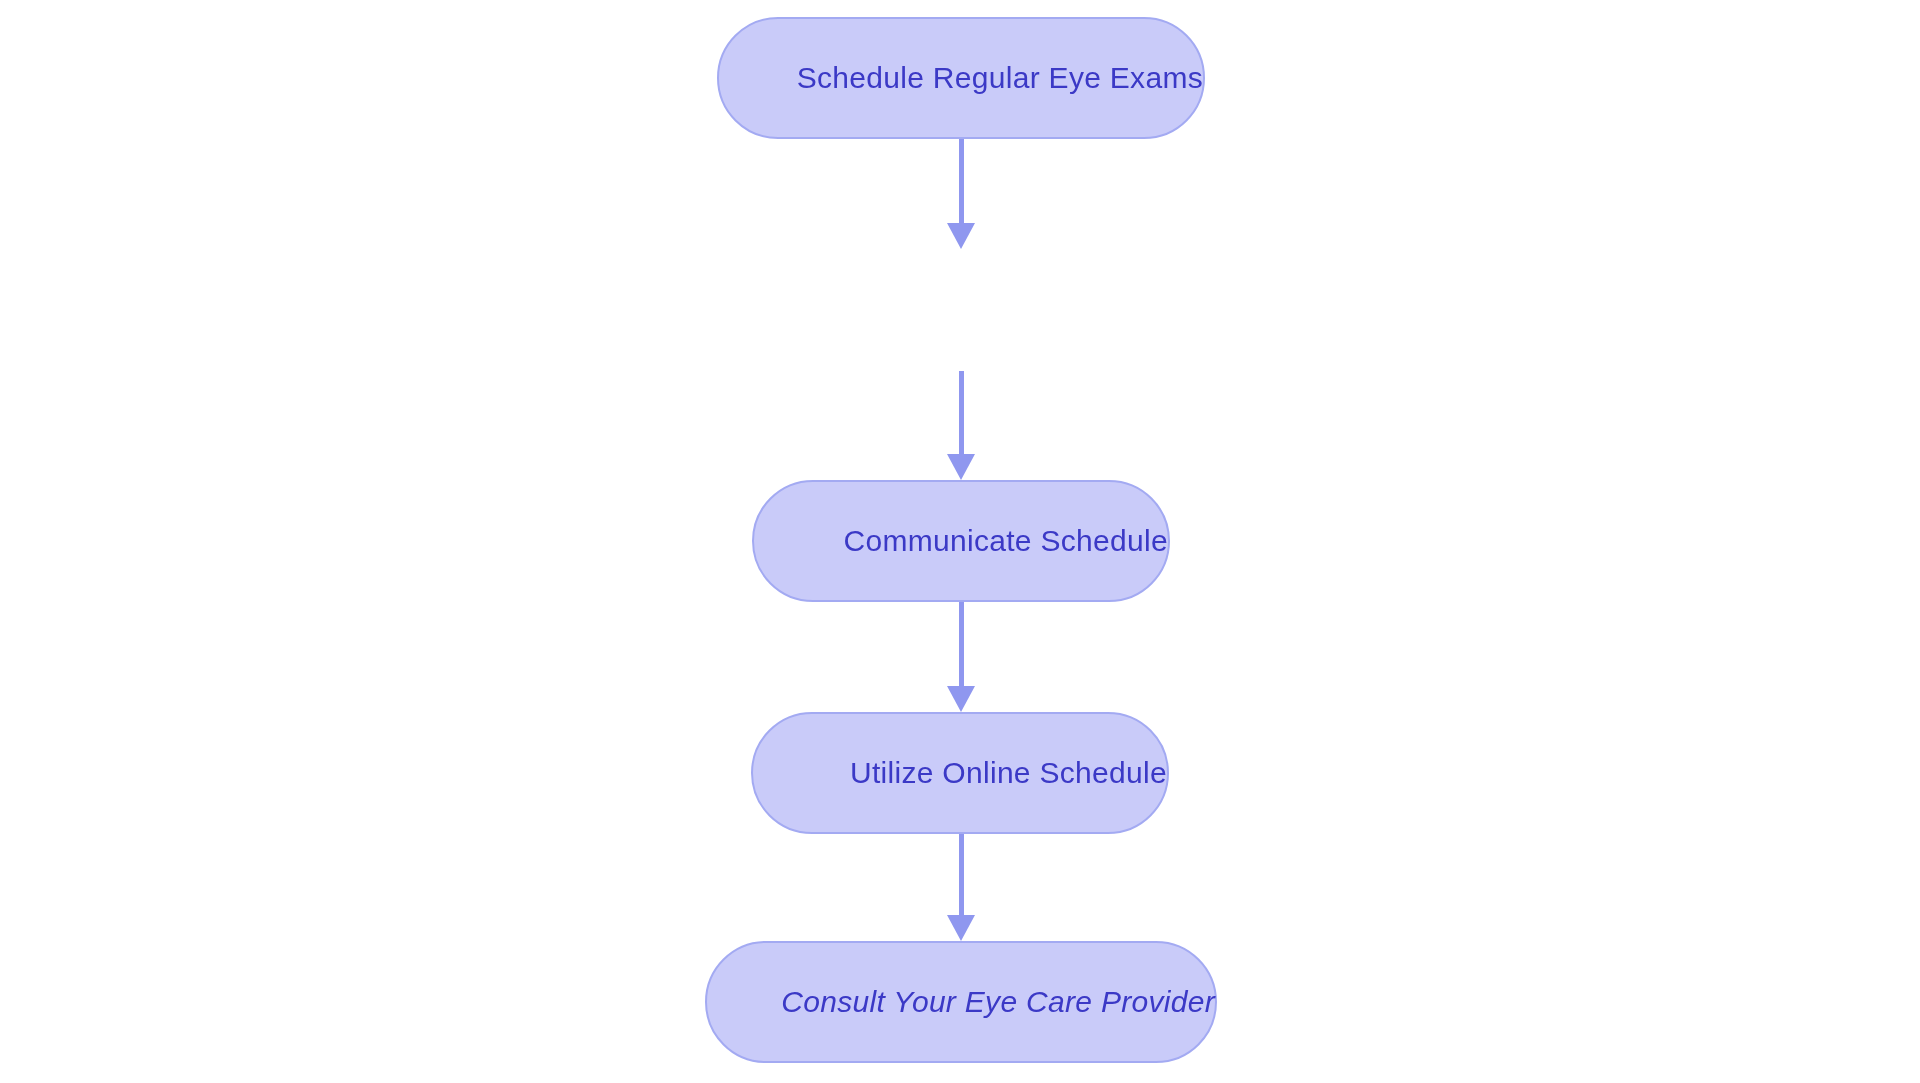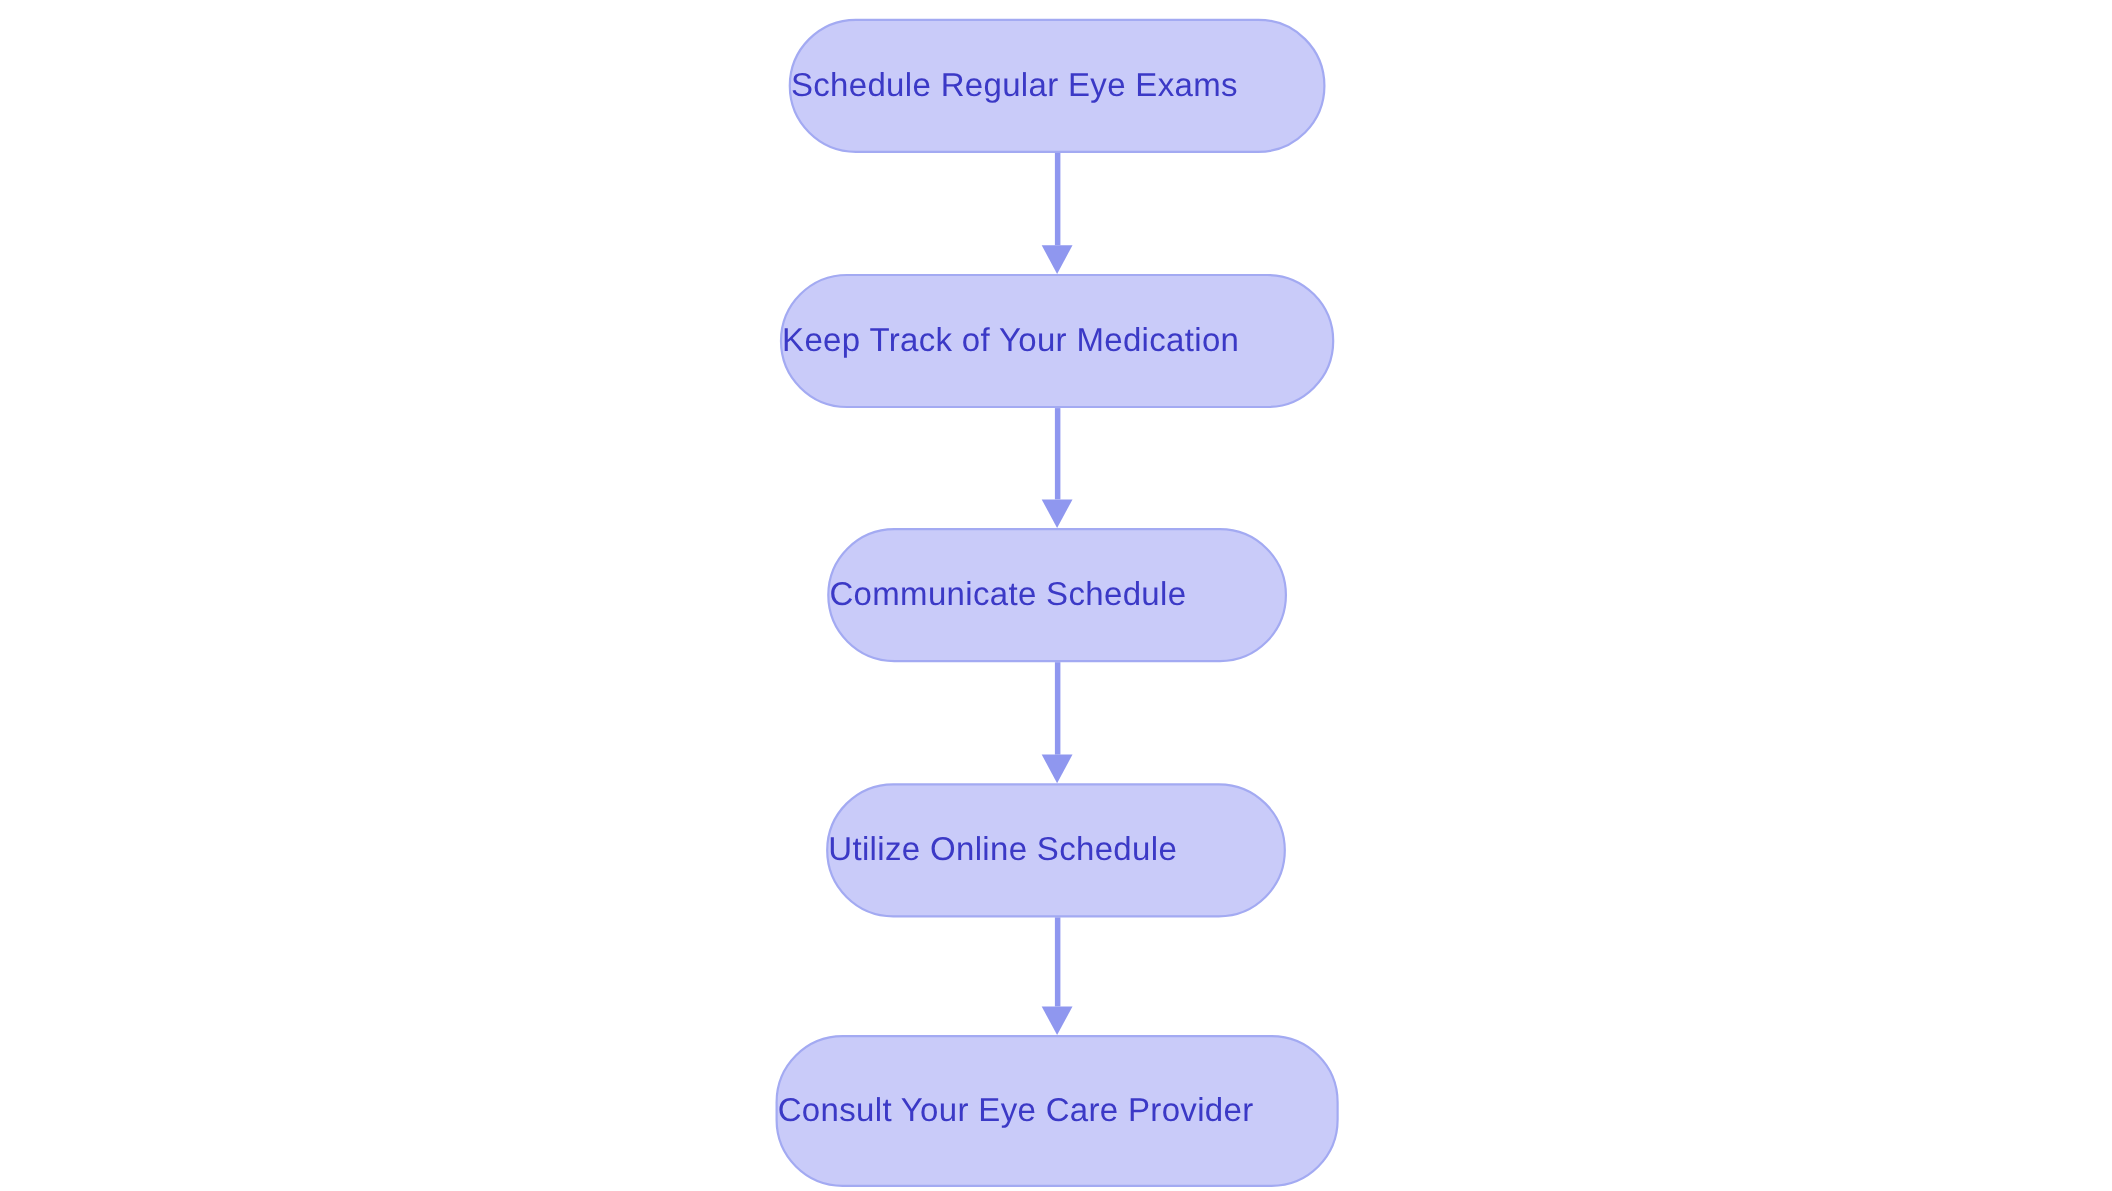--- a/index.html
+++ b/index.html
@@ -16,21 +16,21 @@
     font-family: "Liberation Sans", sans-serif;
   }
   .node {
     position: absolute;
     box-sizing: border-box;
     background: var(--node-fill, #c9cbf9);
     border: 2px solid var(--node-border, #a3aaf2);
     border-radius: 61px;
     display: flex;
     align-items: center;
-    justify-content: flex-start;
+    justify-content: flex-end;
   }
   .node-label {
     font-size: 30px;
     color: var(--text, #3b39c6);
     letter-spacing: 0.3px;
     white-space: nowrap;
   }
   .arrow {
     position: absolute;
     width: 28px;
@@ -48,44 +48,41 @@
     height: 0;
     border-left: 14px solid transparent;
     border-right: 14px solid transparent;
     border-top: 26px solid var(--arrow, #8f97ef);
   }
   
   .node-0 { left: 717px; top: 17px;  width: 488px; height: 122px; }
   .node-1 { left: 709px; top: 249px; width: 504px; height: 122px; }
   .node-2 { left: 752px; top: 480px; width: 418px; height: 122px; }
   .node-3 { left: 751px; top: 712px; width: 418px; height: 122px; }
-  .node-4 { left: 705px; top: 941px; width: 512px; height: 138px; }
+  .node-4 { left: 705px; top: 941px; width: 512px; height: 122px; font-style: italic; }
 
   .arrow-0 { left: 947px; top: 139px; height: 110px; }
   .arrow-1 { left: 947px; top: 371px; height: 109px; }
   .arrow-2 { left: 947px; top: 602px; height: 110px; }
   .arrow-3 { left: 947px; top: 834px; height: 107px; }
 </style>
 </head>
 <body>
 
 <div class="canvas">
 
   <div class="node node-0">
     <span class="node-label">Schedule Regular Eye Exams</span>
   </div>
 
   <div class="arrow arrow-0">
     <div class="arrow-line"></div>
     <div class="arrow-head"></div>
   </div>
 
-  <div class="node node-1">
-    <span class="node-label">Keep Track of Your Medication</span>
-  </div>
 
   <div class="arrow arrow-1">
     <div class="arrow-line"></div>
     <div class="arrow-head"></div>
   </div>
 
   <div class="node node-2">
     <span class="node-label">Communicate Schedule</span>
   </div>
 

